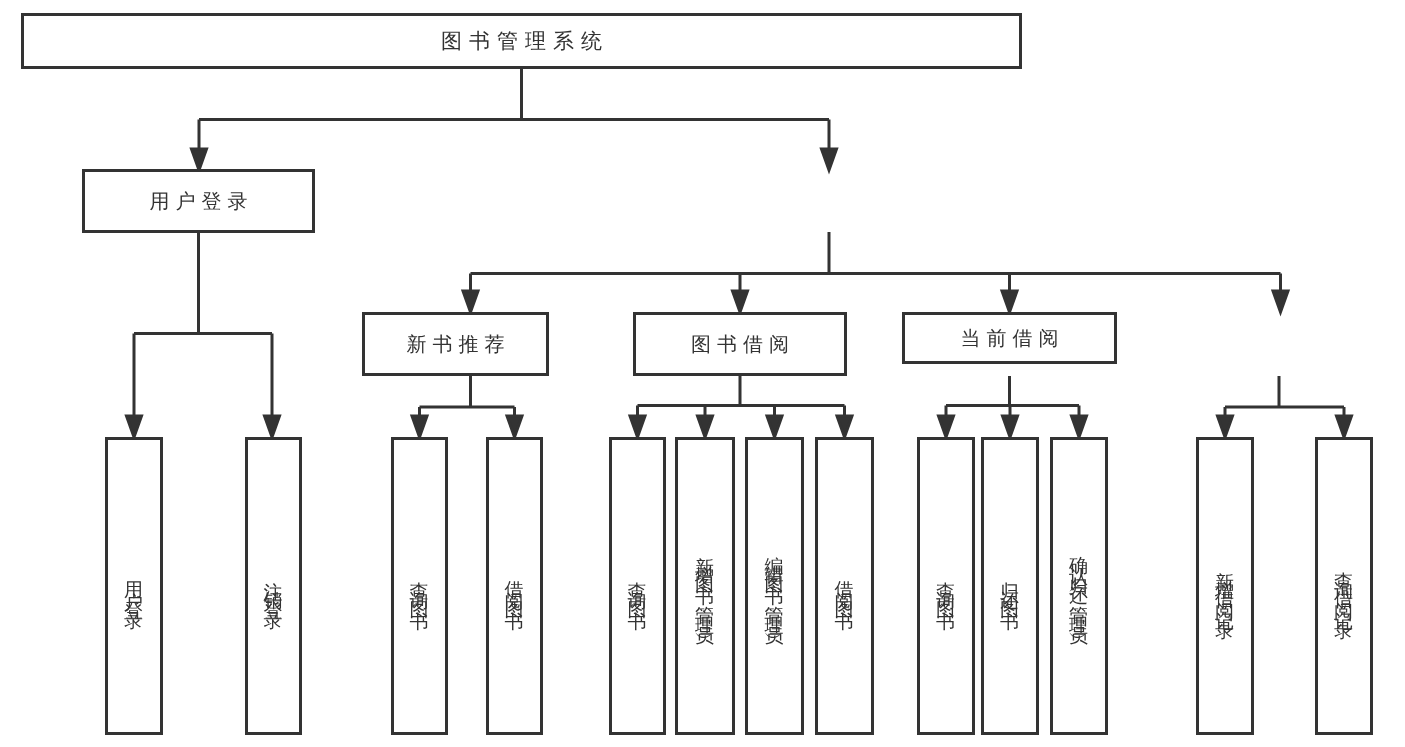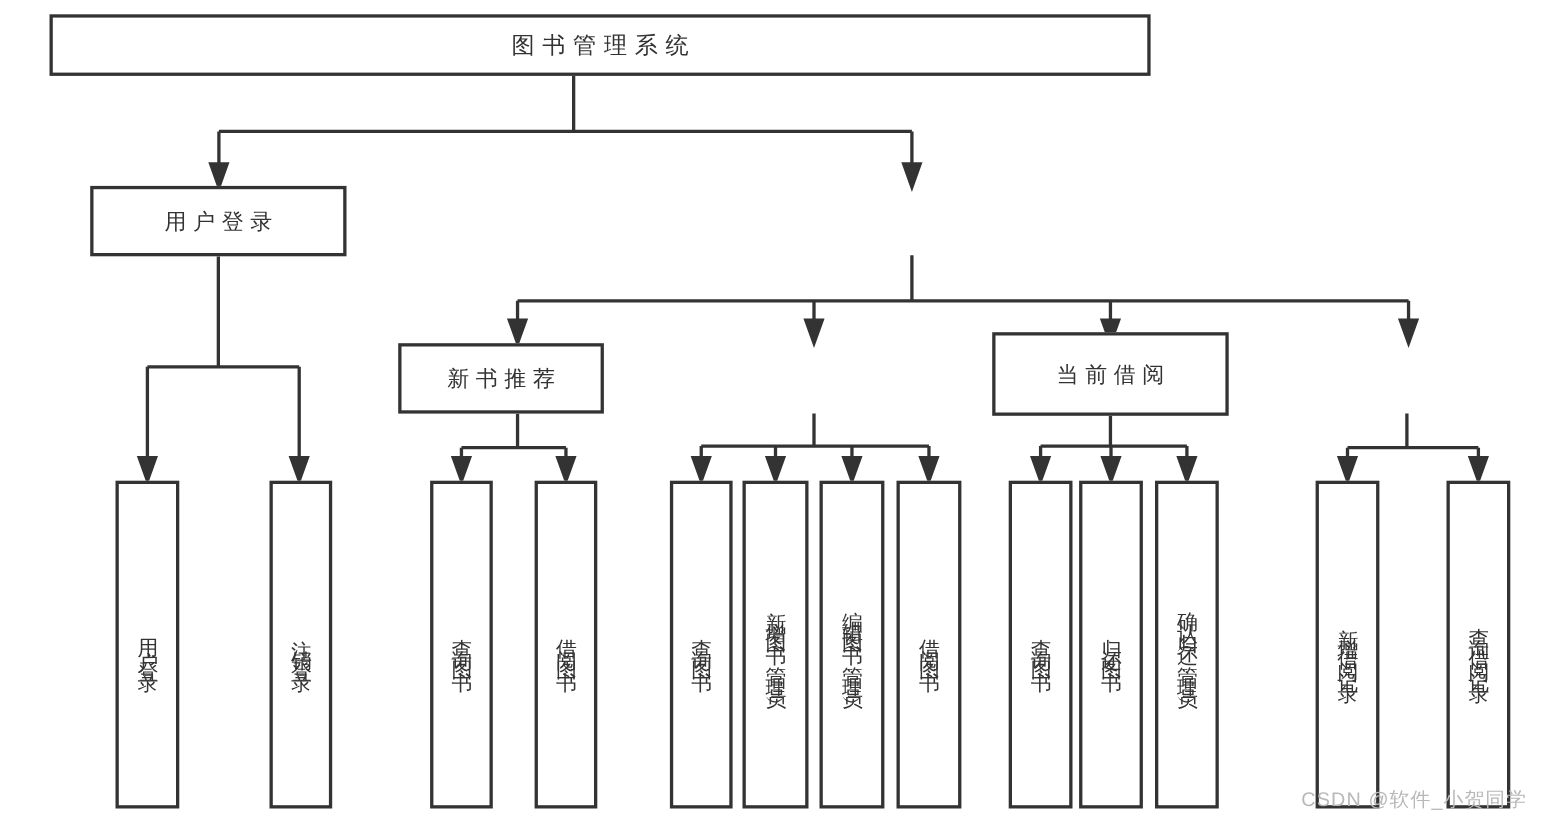--- a/index.html
+++ b/index.html
@@ -118,32 +118,35 @@
 
       <g>
         <path fill="none" d="M1279,376 L1279,407 M1225,407 L1344,407 M1225,407 L1225,417 M1344,407 L1344,417"></path>
         <polygon points="1217.5,416 1232.5,416 1225,437"></polygon>
         <polygon points="1336.5,416 1351.5,416 1344,437"></polygon>
       </g>
 
     </g>
   </svg>
 
-  <div class="box" style="left:21px; top:13px; width:1001px; height:56px;margin-left:24px;">
+  <div class="box" style="left:21px; top:13px; width:1001px; height:56px;">
     <span class="root-label">图书管理系统</span>
   </div>
 
   <div class="box" style="left:82px; top:169px; width:233px; height:64px;">
     <span class="h-label">用户登录</span>
   </div>
 
   <div class="box" style="left:362px; top:312px; width:187px; height:64px;">
     <span class="h-label">新书推荐</span>
   </div>
-  <div class="box" style="left:902px; top:302px; width:215px; height:76px;">
+  <div class="box" style="left:633px; top:312px; width:214px; height:64px;">
+    <span class="h-label">图书借阅</span>
+  </div>
+  <div class="box" style="left:902px; top:312px; width:215px; height:52px;">
     <span class="h-label">当前借阅</span>
   </div>
 
   <div class="box leaf" style="left:105px; width:58px;">
     <span class="v-label">用户登录</span>
   </div>
   <div class="box leaf" style="left:245px; width:57px;">
     <span class="v-label">注销登录</span>
   </div>
 
@@ -177,15 +180,14 @@
     <span class="v-label">确认归还（管理员）</span>
   </div>
 
   <div class="box leaf" style="left:1196px; width:58px;">
     <span class="v-label">新增借阅记录</span>
   </div>
   <div class="box leaf" style="left:1315px; width:58px;">
     <span class="v-label">查询借阅记录</span>
   </div>
 
-  <div class="watermark">CSDN @软件_小贺同学</div>
 
 </div>
 
 </body></html>

